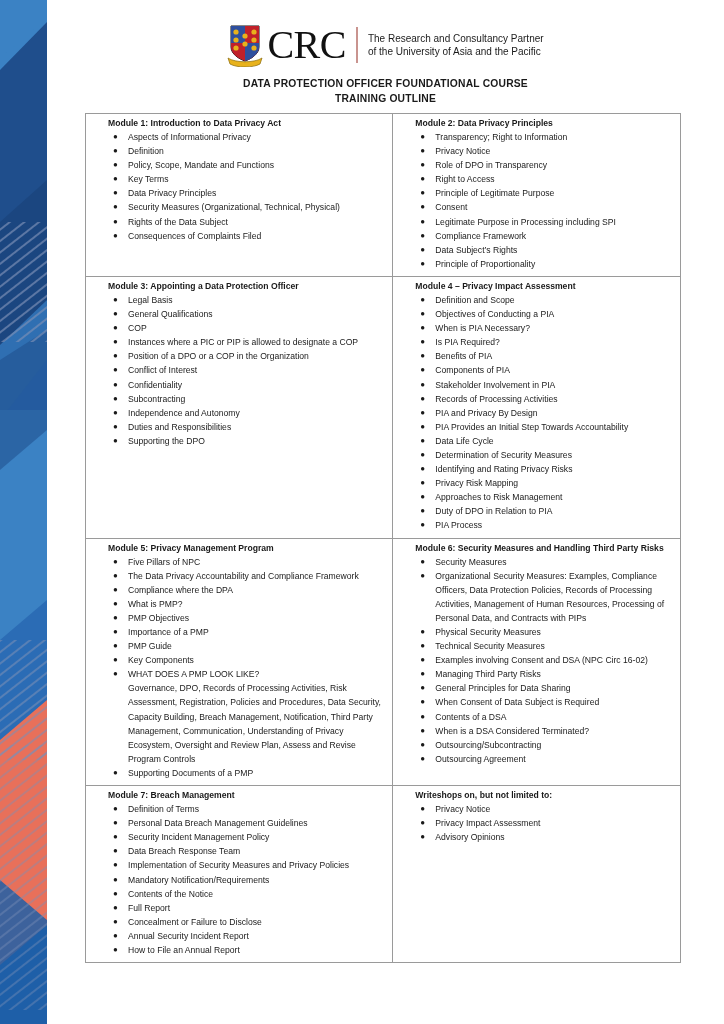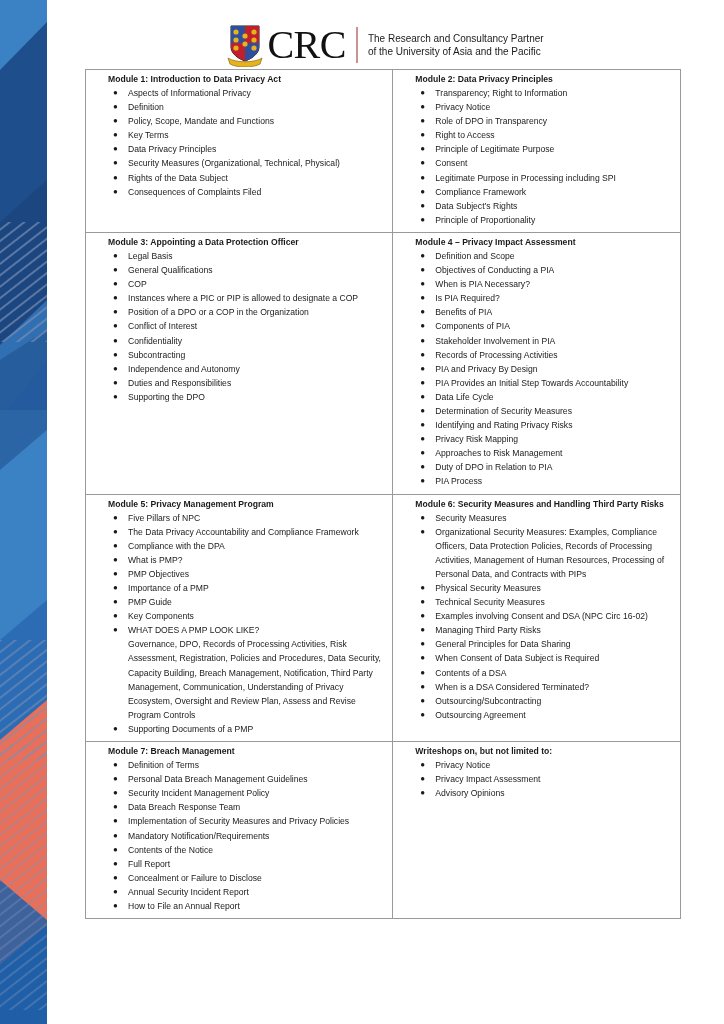--- a/index.html
+++ b/index.html
@@ -188,20 +188,24 @@
 
       <div id="crc-word">CRC</div>
       <div id="logo-rule"></div>
       <div id="tagline">
         <div>The Research and Consultancy Partner</div>
         <div>of the University of Asia and the Pacific</div>
       </div>
     </div>
   </div>
 
+  <div id="doc-title">
+    <div>DATA PROTECTION OFFICER  FOUNDATIONAL COURSE</div>
+    <div>TRAINING OUTLINE</div>
+  </div>
 
   <table id="outline-table">
     <tbody>
       <tr>
         <td class="col-l">
           <div class="mod-title">Module 1: Introduction to Data Privacy Act</div>
           <ul class="mod-list">
               <li><span class="bullet">●</span><span>Aspects of Informational Privacy</span></li>
               <li><span class="bullet">●</span><span>Definition</span></li>
               <li><span class="bullet">●</span><span>Policy, Scope, Mandate and Functions</span></li>
@@ -267,21 +271,21 @@
               <li><span class="bullet">●</span><span>PIA Process</span></li>
             </ul>
         </td>
       </tr>
       <tr>
         <td class="col-l">
           <div class="mod-title">Module 5: Privacy Management Program</div>
           <ul class="mod-list">
               <li><span class="bullet">●</span><span>Five Pillars of NPC</span></li>
               <li><span class="bullet">●</span><span>The Data Privacy Accountability and Compliance Framework</span></li>
-              <li><span class="bullet">●</span><span>Compliance with the DPA</span></li>
+              <li><span class="bullet">●</span><span>Compliance where the DPA</span></li>
               <li><span class="bullet">●</span><span>What is PMP?</span></li>
               <li><span class="bullet">●</span><span>PMP Objectives</span></li>
               <li><span class="bullet">●</span><span>Importance of a PMP</span></li>
               <li><span class="bullet">●</span><span>PMP Guide</span></li>
               <li><span class="bullet">●</span><span>Key Components</span></li>
               <li><span class="bullet">●</span><span>WHAT DOES A PMP LOOK LIKE?</span><span class="sub">Governance, DPO, Records of Processing Activities, Risk Assessment, Registration, Policies and Procedures, Data Security, Capacity Building, Breach Management, Notification, Third Party Management, Communication, Understanding of Privacy Ecosystem, Oversight and Review Plan, Assess and Revise Program Controls</span></li>
               <li><span class="bullet">●</span><span>Supporting Documents of a PMP</span></li>
             </ul>
         </td>
         <td class="col-r">

